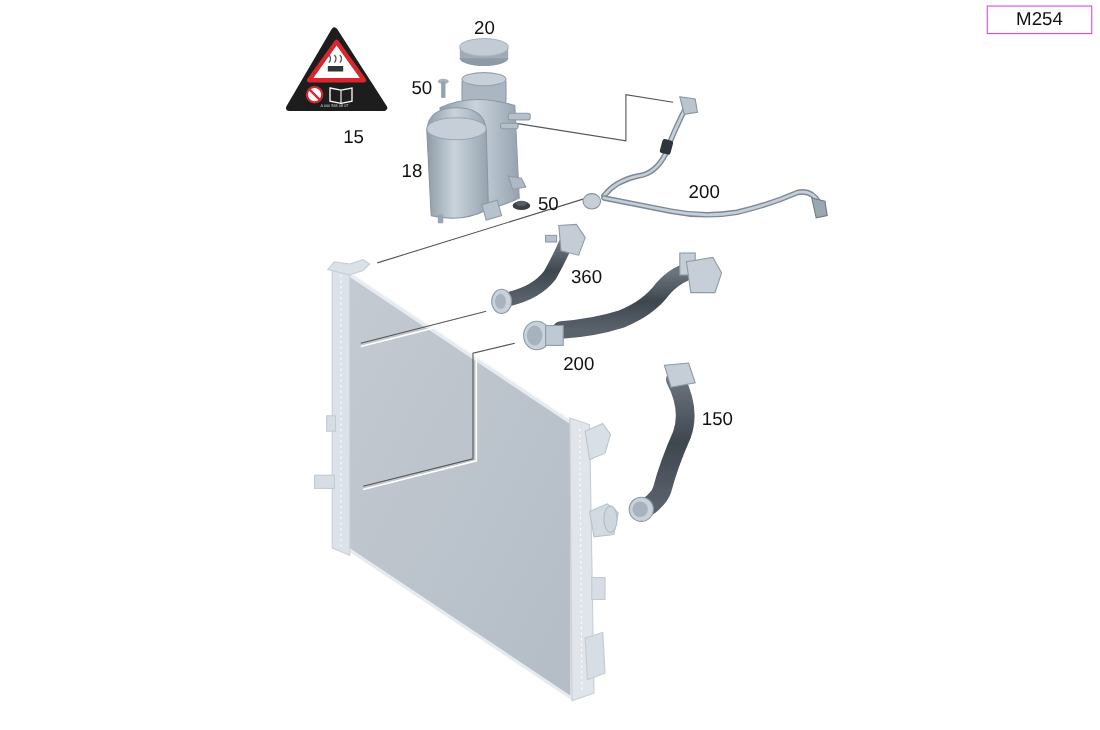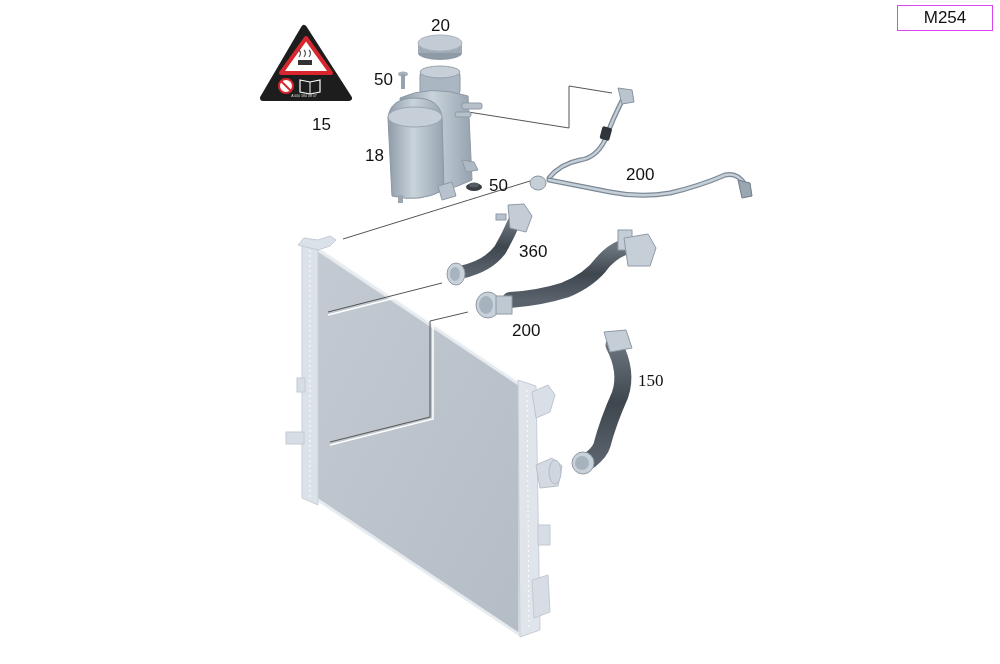--- a/index.html
+++ b/index.html
@@ -167,15 +167,15 @@
 
   
   <span class="callout" style="left:431px; top:17px;">20</span>
   <span class="callout" style="left:374px; top:71px;">50</span>
   <span class="callout" style="left:312px; top:104px;margin-top:12px;">15</span>
   <span class="callout" style="left:365px; top:147px;">18</span>
   <span class="callout" style="left:489px; top:177px;">50</span>
   <span class="callout" style="left:626px; top:166px;">200</span>
   <span class="callout" style="left:519px; top:243px;">360</span>
   <span class="callout" style="left:512px; top:322px;">200</span>
-  <span class="callout" style="left:638px; top:372px;font-family:Liberation Serif, serif;">150</span>
+  <span class="callout" style="left:638px; top:372px;">150</span>
 
 </div>
 
 </body></html>

